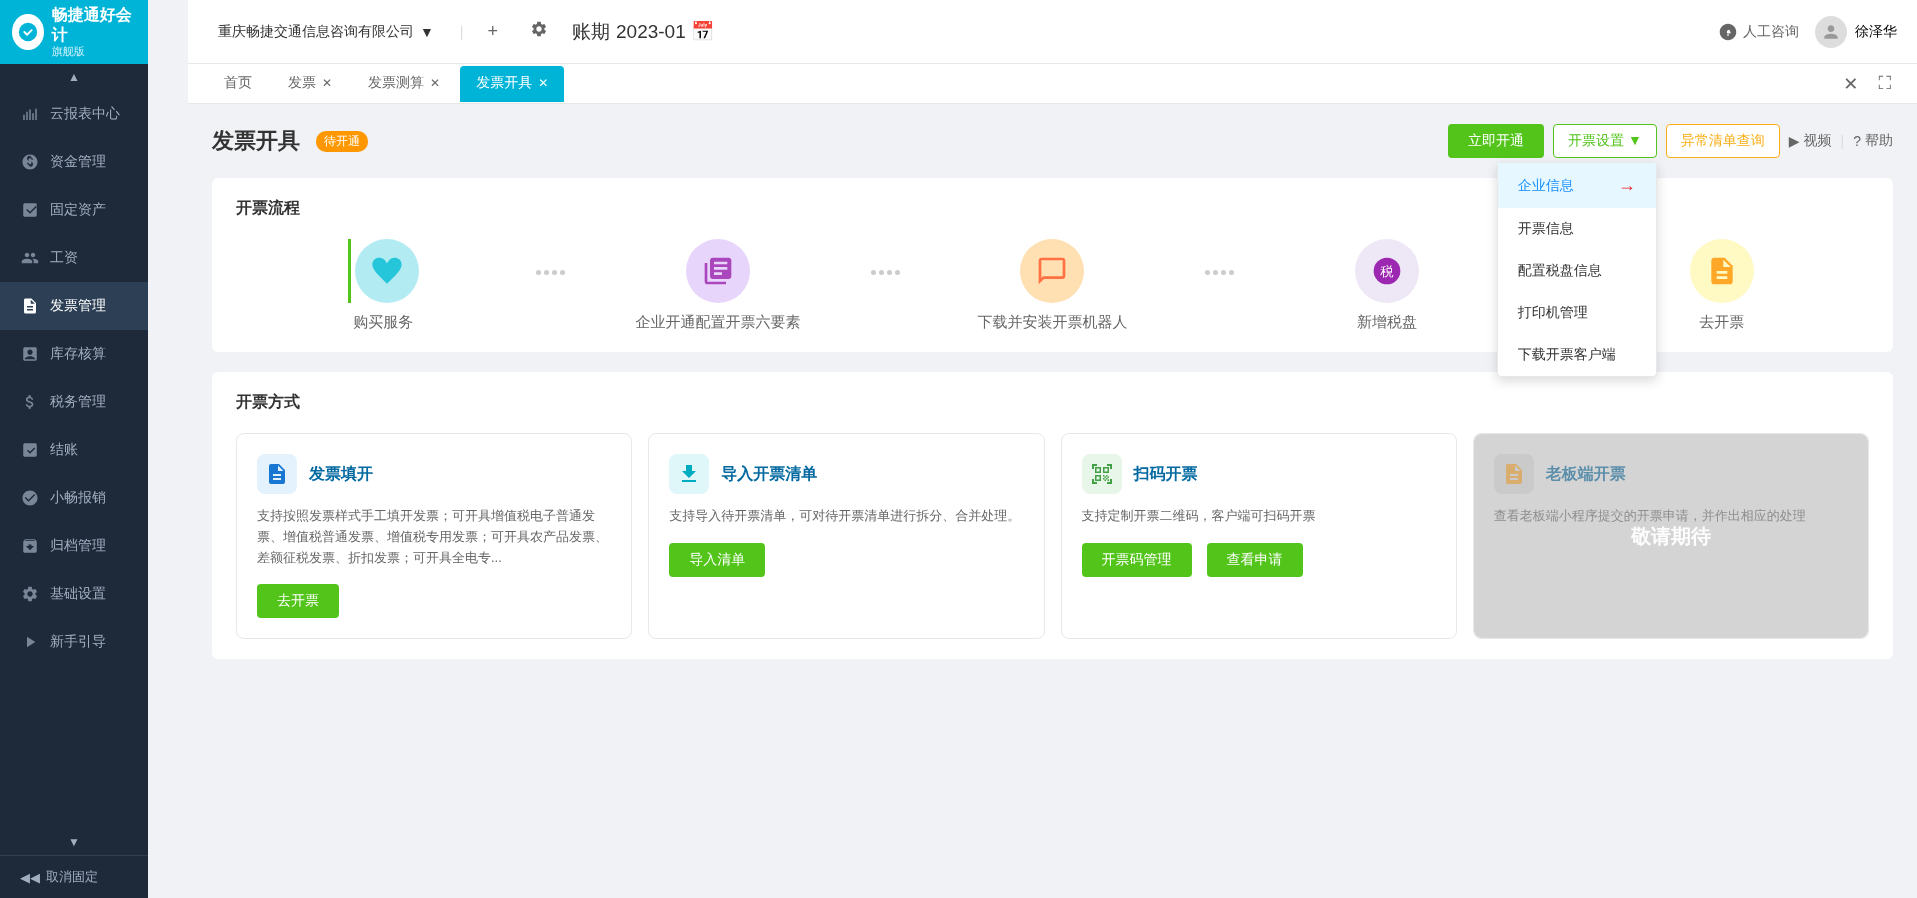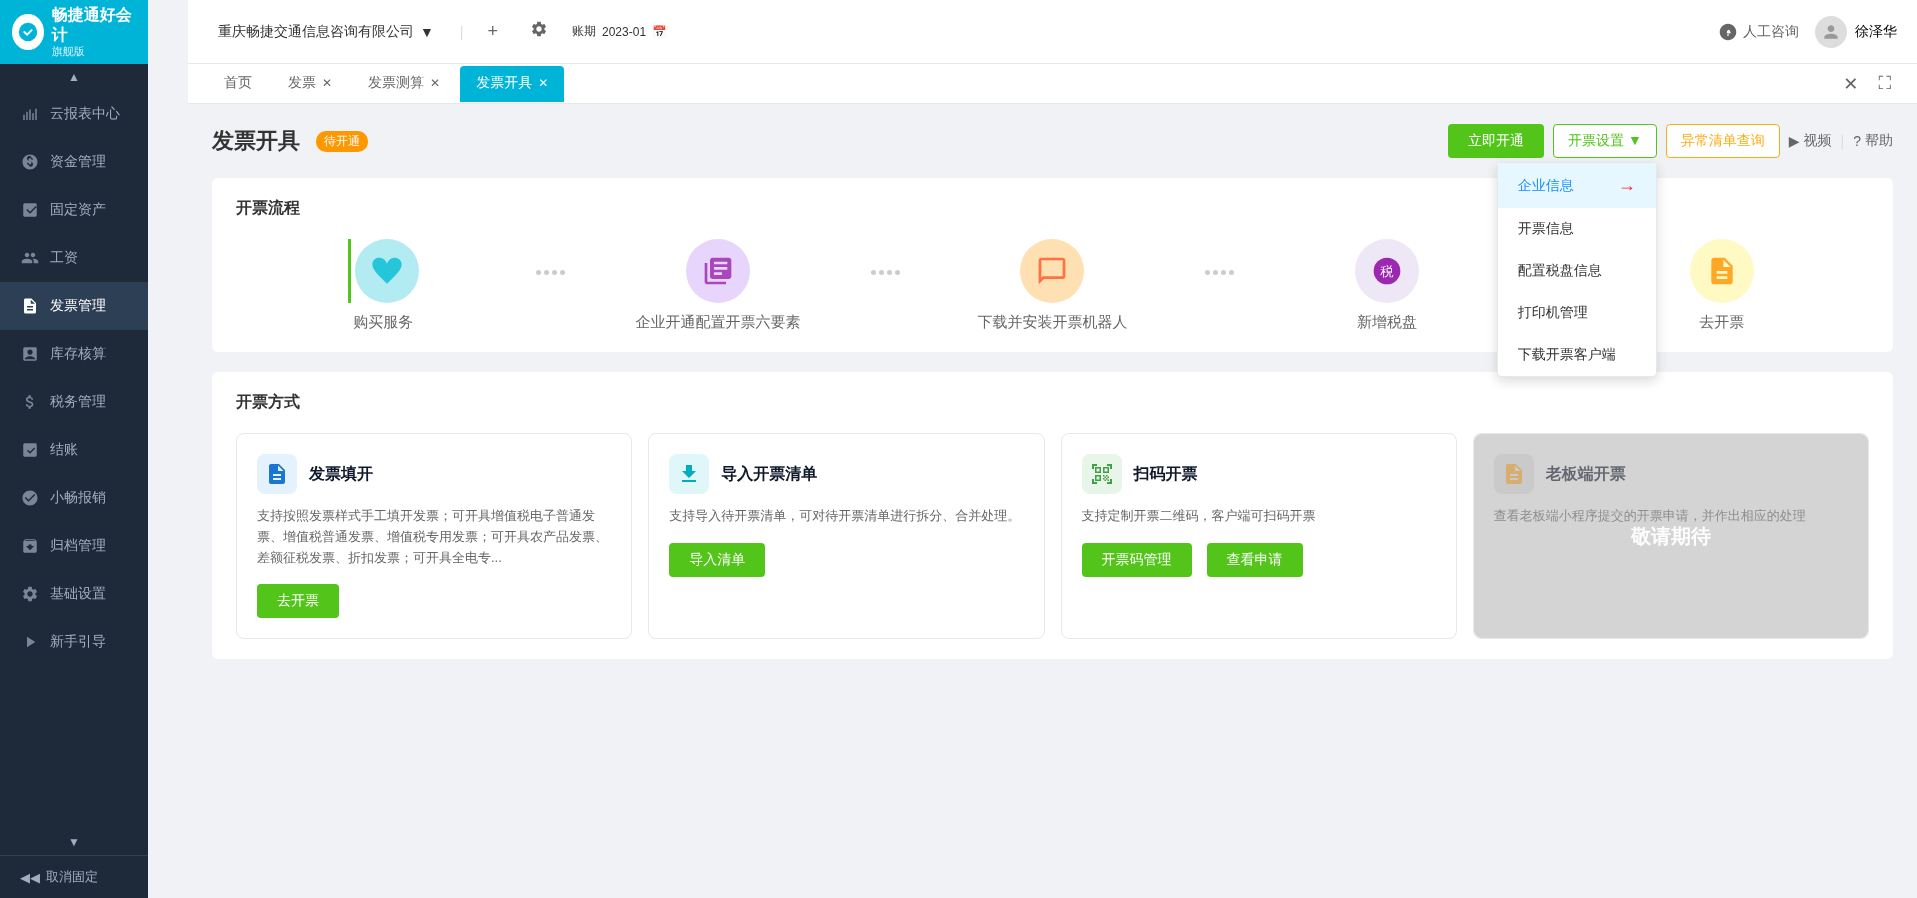--- a/index.html
+++ b/index.html
@@ -35,21 +35,21 @@
     .header {
       background: #fff; height: 64px; display: flex; align-items: center; padding: 8px 20px; gap: 16px; border-bottom: 1px solid #e8e8e8; flex-shrink: 0;
     }
     .company-selector {
       display: flex; align-items: center; gap: 6px; font-size: 14px; color: #333; cursor: pointer; padding: 6px 10px; border-radius: 4px;
     }
     .header-divider { color: #ddd; }
     .header-btn {
       background: none; border: none; cursor: pointer; color: #666; font-size: 18px; padding: 4px 8px; border-radius: 4px;
     }
-    .period-label { font-size: 12px; color: #333; display: flex; align-items: center; gap: 6px; }
+    .period-label { font-size: 19px; color: #333; display: flex; align-items: center; gap: 6px; }
     .header-right { margin-left: auto; display: flex; align-items: center; gap: 16px; justify-content: flex-end; }
     .support-btn { display: flex; align-items: center; gap: 6px; color: #666; cursor: pointer; font-size: 14px; }
     .user-info { display: flex; align-items: center; gap: 8px; cursor: pointer; }
     .avatar { width: 32px; height: 32px; background: #ddd; border-radius: 50%; display: flex; align-items: center; justify-content: center; }
 
     
     .tabs {
       background: #fff; display: flex; align-items: center; padding: 0 20px; border-bottom: 1px solid #e8e8e8; flex-shrink: 0; height: 40px;
     }
     .tab {
@@ -108,21 +108,21 @@
     
     .billing-methods { display: grid; grid-template-columns: repeat(4, 1fr); gap: 16px; }
     .billing-card {
       background: #fff; border: 1px solid #e8e8e8; border-radius: 8px; padding: 20px; min-height: 200px;
     }
     .billing-card-header { display: flex; align-items: center; gap: 12px; margin-bottom: 12px; }
     .billing-card-icon { width: 40px; height: 40px; border-radius: 8px; display: flex; align-items: center; justify-content: center; }
     .billing-card-icon.blue { background: #e3f2fd; }
     .billing-card-icon.cyan { background: #e0f7fa; }
     .billing-card-icon.teal { background: #e8f5e9; }
-    .billing-card-title { font-size: 16px; font-weight: bold; color: #0f172a; }
+    .billing-card-title { font-size: 16px; font-weight: bold; color: #0369a1; }
     .billing-card-desc { font-size: 13px; color: #666; line-height: 1.6; margin-bottom: 16px; }
     .billing-card-footer { margin-top: auto; }
     .billing-card-last { position: relative; overflow: hidden; }
     .card-overlay { position: absolute; inset: 0; background: rgba(180,180,180,0.5); display: flex; align-items: center; justify-content: center; border-radius: 8px; }
     .card-overlay-text { font-size: 20px; font-weight: bold; color: rgba(255,255,255,0.95); }
   </style>
 </head>
 <body>
 
 <div class="sidebar">

